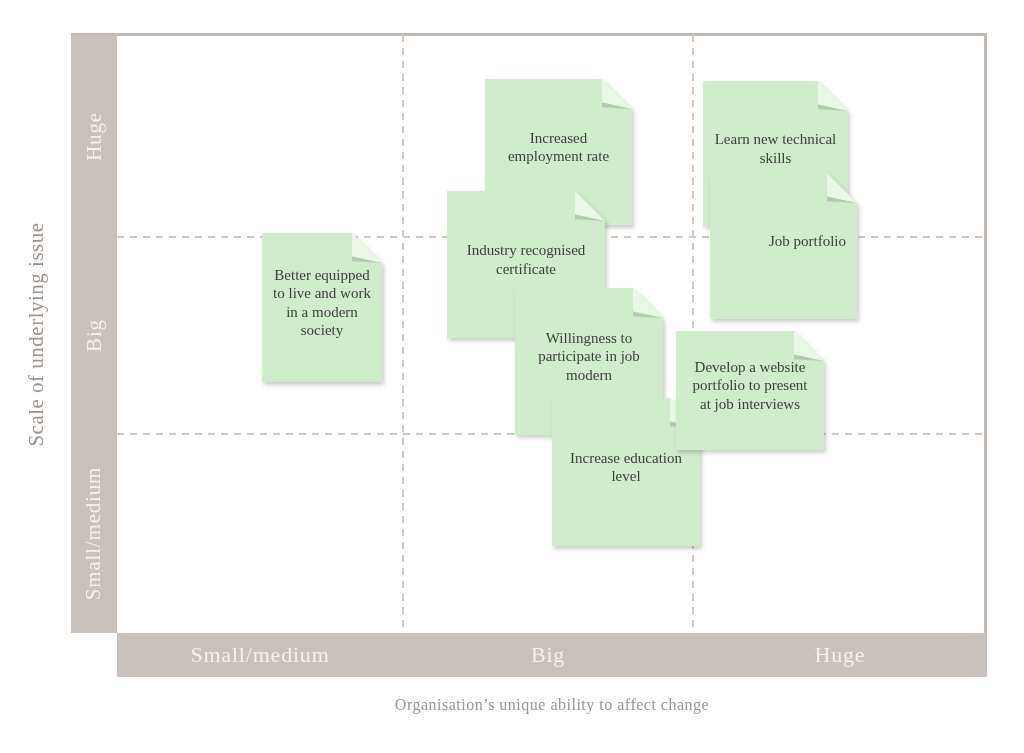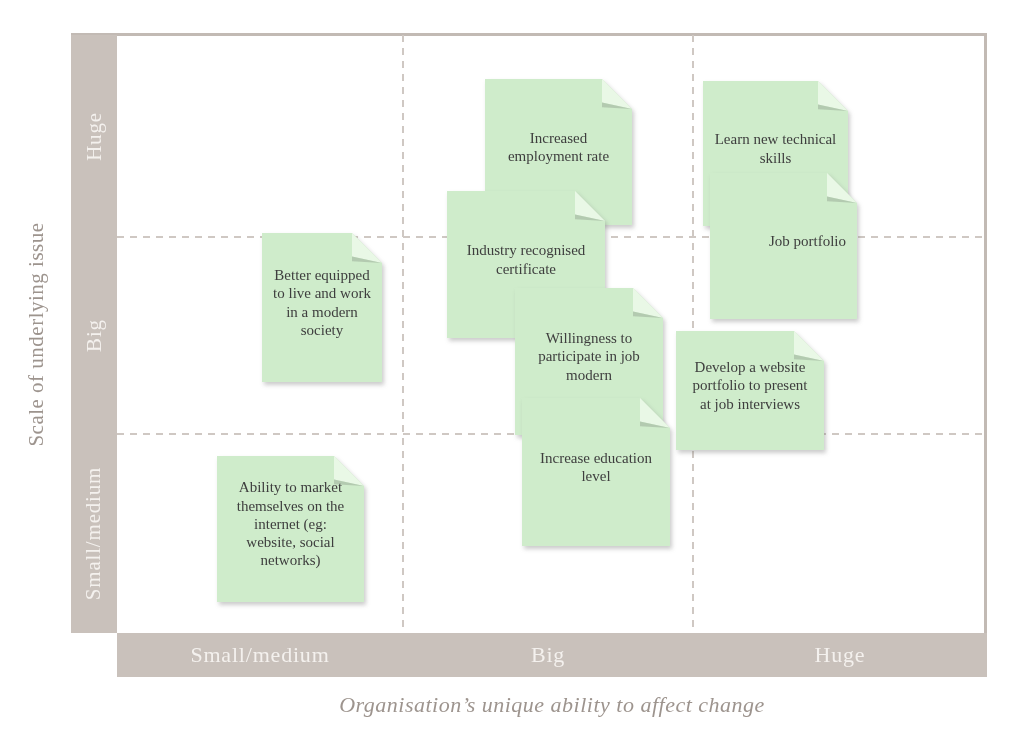--- a/index.html
+++ b/index.html
@@ -18,21 +18,21 @@
   body{font-family:"Liberation Serif","DejaVu Serif",serif;}
   .canvas{position:relative;width:1024px;height:753px;background:#ffffff;overflow:hidden;}
 
   
   .y-title{position:absolute;left:0;top:35px;width:72px;height:598px;
     display:flex;align-items:center;justify-content:center;}
   .y-title .vtext{transform:rotate(-90deg);white-space:nowrap;
     font-size:21px;color:var(--axis-title);letter-spacing:0.5px;}
   .x-title{position:absolute;left:117px;top:689px;width:870px;height:32px;
     display:flex;align-items:center;justify-content:center;
-    font-size:22px;color:var(--axis-title);letter-spacing:0.5px;font-style:italic;}
+    font-size:16px;color:var(--axis-title);letter-spacing:0.5px;}
 
   
   .top-border{position:absolute;left:71px;top:33px;width:916px;height:3px;background:var(--border);}
   .right-border{position:absolute;left:984px;top:33px;width:3px;height:601px;background:var(--border);}
 
   
   .y-band{position:absolute;left:71px;top:35px;width:46px;height:598px;background:var(--band);}
   .y-cell{position:absolute;left:0;width:46px;display:flex;align-items:center;justify-content:center;}
   .y-cell .vtext{transform:rotate(-90deg);white-space:nowrap;
     font-size:21px;color:var(--band-text);letter-spacing:0.8px;}
@@ -88,28 +88,20 @@
   <div class="hline" style="top:433px;"></div>
 
   <div class="note" style="left:262px;top:233px;width:120px;height:149px;">
     <div class="note-paper"></div>
     <div class="fold"></div>
     <div class="fold-shadow"></div>
     <div class="note-body">
       <span class="note-text">Better equipped to live and work in a modern society</span>
     </div>
   </div>
-  <div class="note" style="left:217px;top:456px;width:147px;height:146px;">
-    <div class="note-paper"></div>
-    <div class="fold"></div>
-    <div class="fold-shadow"></div>
-    <div class="note-body">
-      <span class="note-text">Ability to market themselves on the internet (eg: website, social networks)</span>
-    </div>
-  </div>
 
   <div class="note" style="left:485px;top:79px;width:147px;height:146px;">
     <div class="note-paper"></div>
     <div class="fold"></div>
     <div class="fold-shadow"></div>
     <div class="note-body">
       <span class="note-text">Increased employment rate</span>
     </div>
   </div>
   <div class="note" style="left:447px;top:191px;width:158px;height:147px;">
@@ -121,21 +113,21 @@
     </div>
   </div>
   <div class="note" style="left:515px;top:288px;width:148px;height:147px;">
     <div class="note-paper"></div>
     <div class="fold"></div>
     <div class="fold-shadow"></div>
     <div class="note-body">
       <span class="note-text">Willingness to participate in job modern</span>
     </div>
   </div>
-  <div class="note" style="left:522px;top:398px;width:148px;height:148px;">
+  <div class="note" style="left:552px;top:398px;width:148px;height:148px;">
     <div class="note-paper"></div>
     <div class="fold"></div>
     <div class="fold-shadow"></div>
     <div class="note-body">
       <span class="note-text">Increase education level</span>
     </div>
   </div>
 
   <div class="note" style="left:703px;top:81px;width:145px;height:145px;">
     <div class="note-paper"></div>

